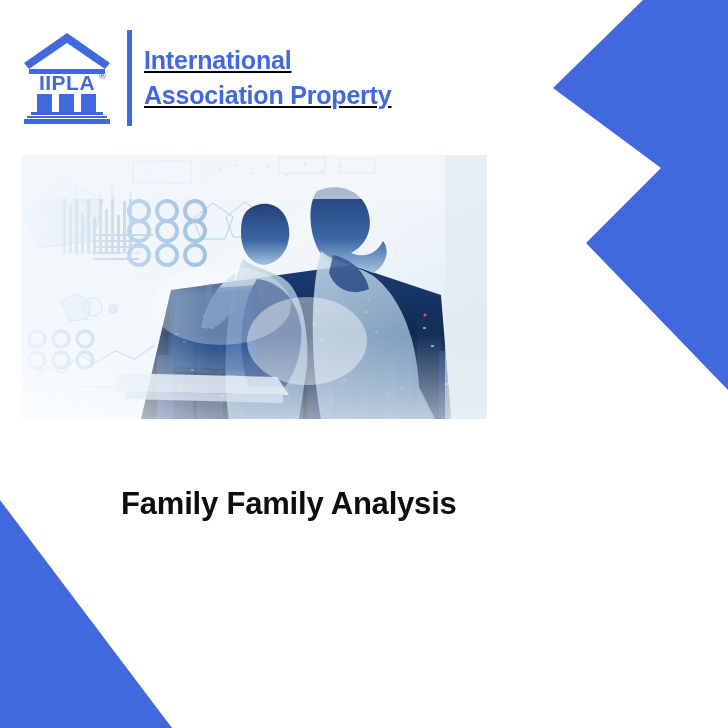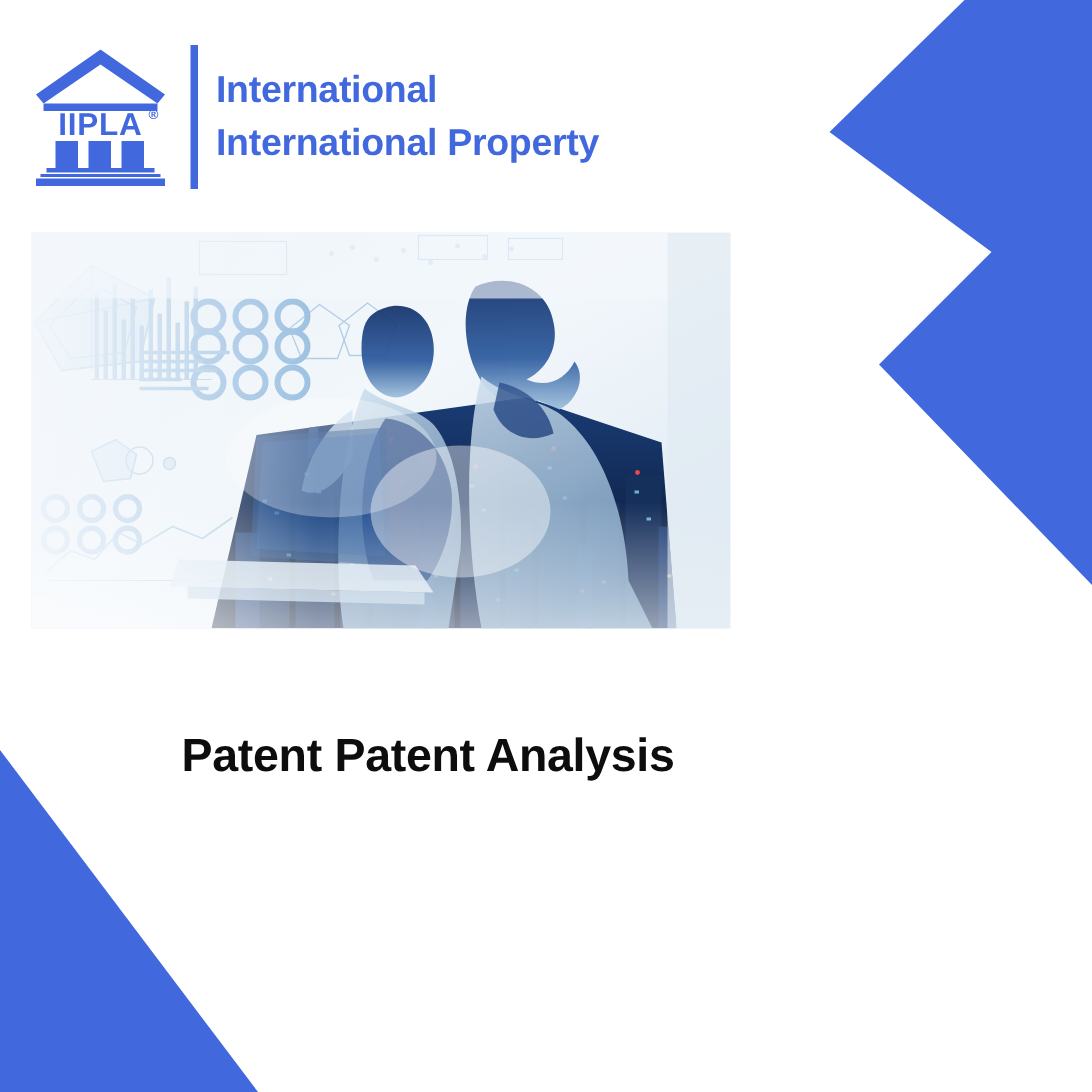--- a/index.html
+++ b/index.html
@@ -47,20 +47,21 @@
     background: #4268de;
     flex: 0 0 auto;
     margin-right: 12px;
     align-self: stretch;
   }
   .brand-lines {
     display: flex;
     flex-direction: column;
     justify-content: center;
     gap: 2px;
+    text-decoration: underline;
   }
   .brand-line {
     color: #4268de;
     font-size: 25px;
     font-weight: bold;
     line-height: 1.32;
     letter-spacing: -0.2px;
     white-space: nowrap;
   }
 
@@ -121,21 +122,21 @@
 
       <rect x="10" y="82" width="72" height="3" fill="#4268de"></rect>
       <rect x="6" y="86" width="80" height="2" fill="#4268de"></rect>
       <rect x="3" y="89" width="86" height="5" fill="#4268de"></rect>
     </svg>
 
     <div class="brand-divider"></div>
 
     <div class="brand-lines">
       <div class="brand-line">International</div>
-      <div class="brand-line">International Property</div>
+      <div class="brand-line">Association Property</div>
     </div>
   </div>
 
   <div class="hero">
     <svg viewBox="0 0 466 264">
       <defs>
         <linearGradient id="bgGrad" x1="0" y1="0" x2="1" y2="1">
           <stop offset="0%" stop-color="#eaf1f8"></stop>
           <stop offset="45%" stop-color="#f2f7fb"></stop>
           <stop offset="100%" stop-color="#dde8f2"></stop>
@@ -350,15 +351,15 @@
         <ellipse cx="286" cy="186" rx="60" ry="44" fill="#ffffff" opacity="0.42"></ellipse>
         <ellipse cx="200" cy="150" rx="70" ry="40" fill="#ffffff" opacity="0.3"></ellipse>
         <rect x="0" y="0" width="190" height="264" fill="url(#fadeLeft)"></rect>
         <rect x="0" y="180" width="466" height="84" fill="url(#fadeBottom)"></rect>
         <rect x="0" y="0" width="466" height="44" fill="#f3f8fc" opacity="0.65"></rect>
         <rect x="424" y="0" width="42" height="264" fill="#dfe9f2" opacity="0.6"></rect>
       </g>
     </svg>
   </div>
 
-  <div class="title">Patent Patent Analysis</div>
+  <div class="title">Family Family Analysis</div>
 
 </div>
 
 </body></html>

